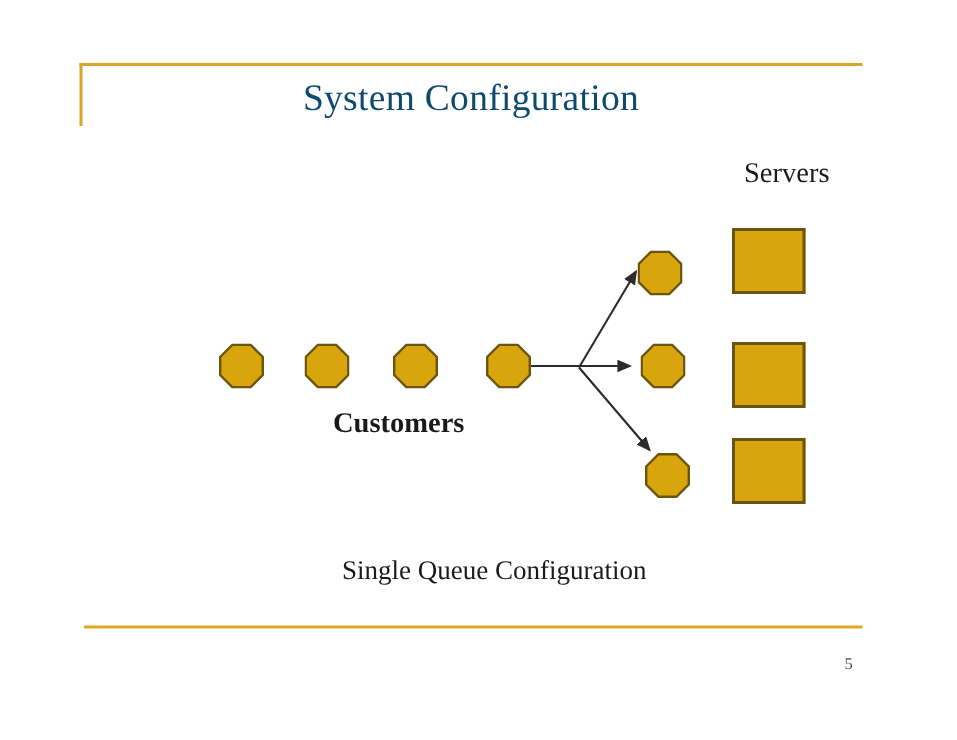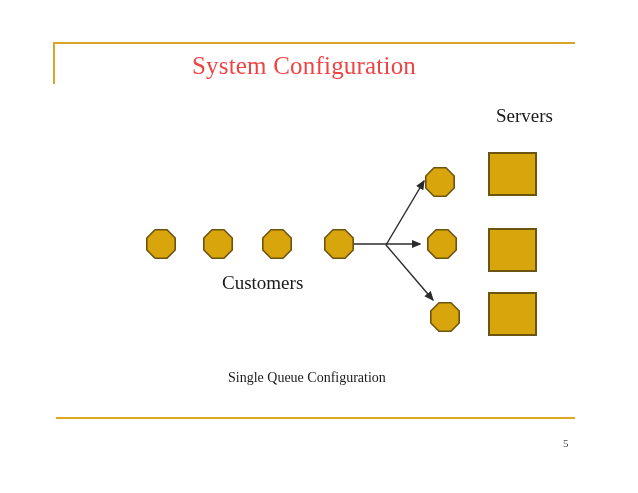--- a/index.html
+++ b/index.html
@@ -40,50 +40,51 @@
     left: 56px;
     top: 417px;
     width: 519px;
     height: 2px;
     background: #E0A81E;
   }
 
   
   .slide-title {
     position: absolute;
-    left: 43px;
+    left: 53px;
     top: 52px;
     width: 522px;
     text-align: center;
     font-size: 25px;
-    color: #ef4444;
+    color: #0c4a6e;
     letter-spacing: 0.2px;
     white-space: nowrap;
   }
   .label-servers {
     position: absolute;
     left: 496px;
     top: 105px;
     font-size: 19px;
     color: #1a1a1a;
     white-space: nowrap;
   }
   .label-customers {
     position: absolute;
     left: 222px;
     top: 272px;
     font-size: 19px;
     color: #1a1a1a;
     white-space: nowrap;
+    font-weight: bold;
   }
   .caption-config {
     position: absolute;
     left: 228px;
     top: 370px;
-    font-size: 14px;
+    font-size: 18px;
     color: #1a1a1a;
     white-space: nowrap;
   }
   .page-number {
     position: absolute;
     left: 563px;
     top: 437px;
     font-size: 11px;
     color: #4a4a4a;
   }

